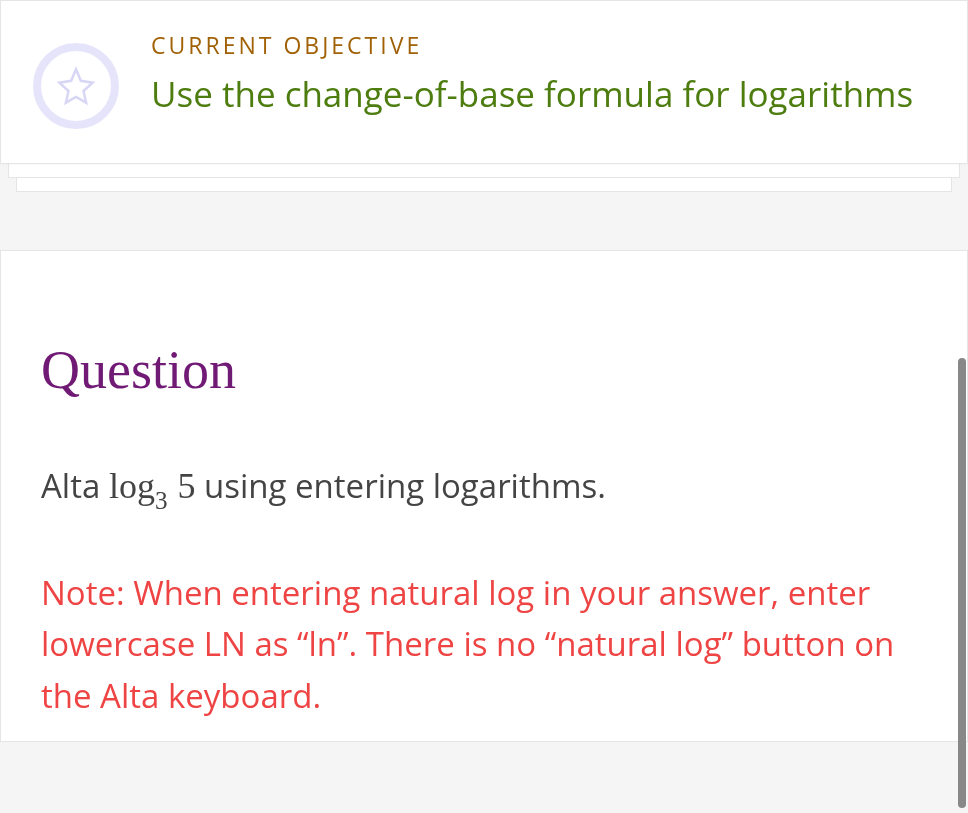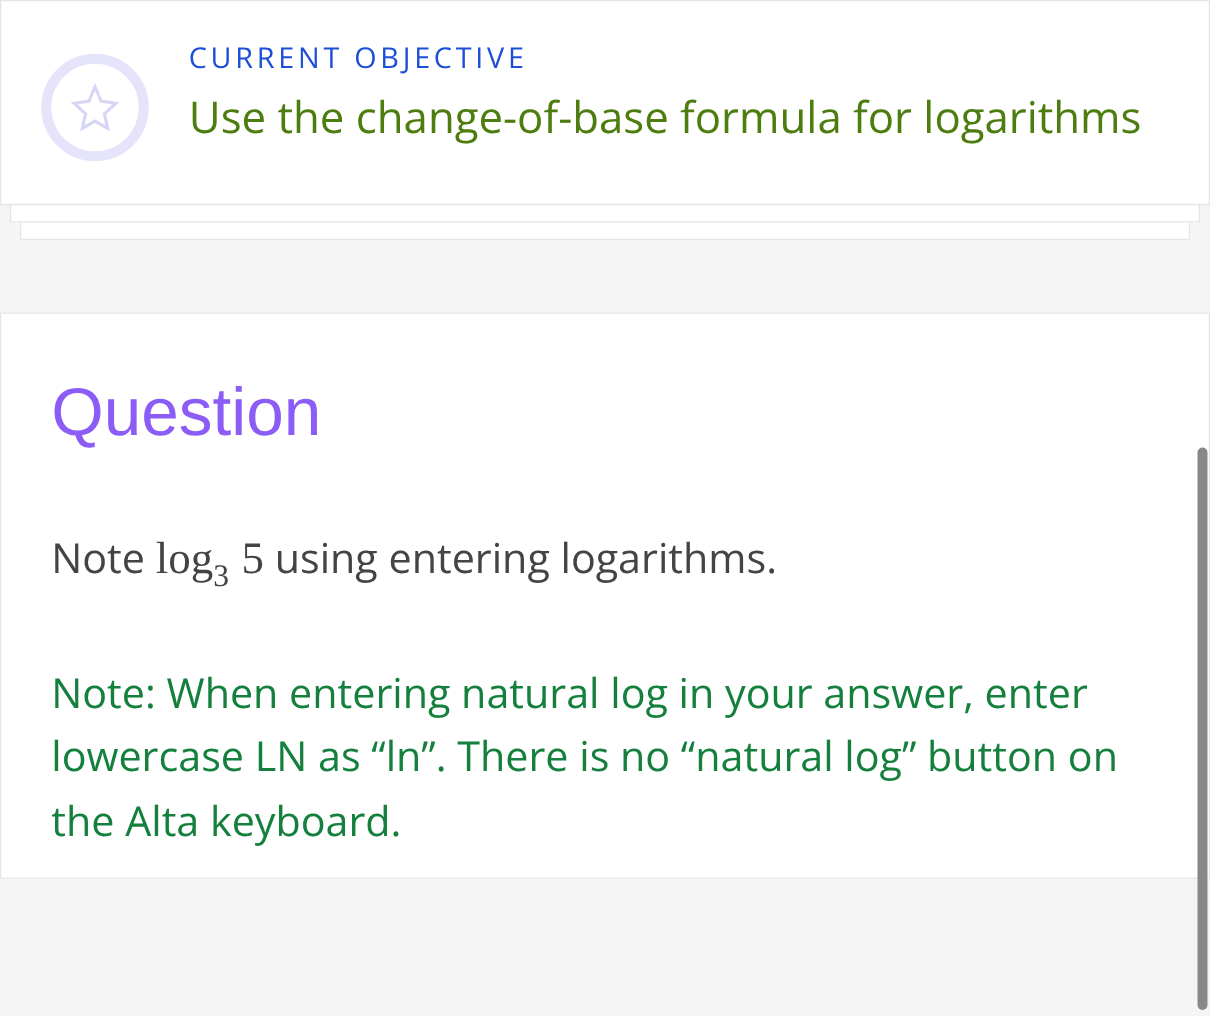--- a/index.html
+++ b/index.html
@@ -44,21 +44,21 @@
     .star-badge svg {
       width: 40px;
       height: 40px;
     }
     
     .objective-content {
       flex: 1;
     }
     
     .objective-label {
-      color: #1d4ed8;
+      color: #a16207;
       font-size: 23px;
       letter-spacing: 3px;
       font-weight: 500;
       margin-bottom: 8px;
     }
     
     .objective-text {
       color: #4d7c0f;
       font-size: 35px;
       line-height: 1.45;
@@ -90,25 +90,26 @@
     }
     
     .question-card {
       background: white;
       border: 1px solid #e5e5e5;
       padding: 48px 40px 20px 40px;
       position: relative;
     }
     
     .question-heading {
-      color: #8b5cf6;
+      color: #701a75;
       font-size: 54px;
       font-weight: 500;
       margin-bottom: 58px;
-      font-family: Liberation Sans, sans-serif;
+      font-family: Liberation Serif, serif;
+      margin-top: 40px;
     }
     
     .question-prompt {
       color: #444;
       font-size: 33px;
       line-height: 1.55;
       margin-bottom: 50px;
     }
     
     .math-expr {
@@ -125,21 +126,21 @@
       vertical-align: sub;
       position: relative;
       top: 0.1em;
     }
     
     .math-arg {
       margin-left: 10px;
     }
     
     .question-note {
-      color: #15803d;
+      color: #ef4444;
       font-size: 33px;
       line-height: 1.55;
     }
     
     .scroll-indicator {
       position: absolute;
       right: 2px;
       top: 358px;
       width: 8px;
       height: 450px;
@@ -164,19 +165,19 @@
 
 <div class="stack-layer stack-layer-1"></div>
 <div class="stack-layer stack-layer-2"></div>
 
 <div class="spacer"></div>
 
 <div class="question-card">
   <h1 class="question-heading">Question</h1>
 
   <p class="question-prompt">
-    <span>Note </span><span class="math-expr"><span class="math-log">log</span><span class="math-sub">3</span><span class="math-arg">5</span></span><span> using entering logarithms.</span>
+    <span>Alta </span><span class="math-expr"><span class="math-log">log</span><span class="math-sub">3</span><span class="math-arg">5</span></span><span> using entering logarithms.</span>
   </p>
 
   <p class="question-note">Note: When entering natural log in your answer, enter lowercase LN as “ln”. There is no “natural log” button on the Alta keyboard.</p>
 </div>
 
 <div class="scroll-indicator"></div>
 
 </body></html>

